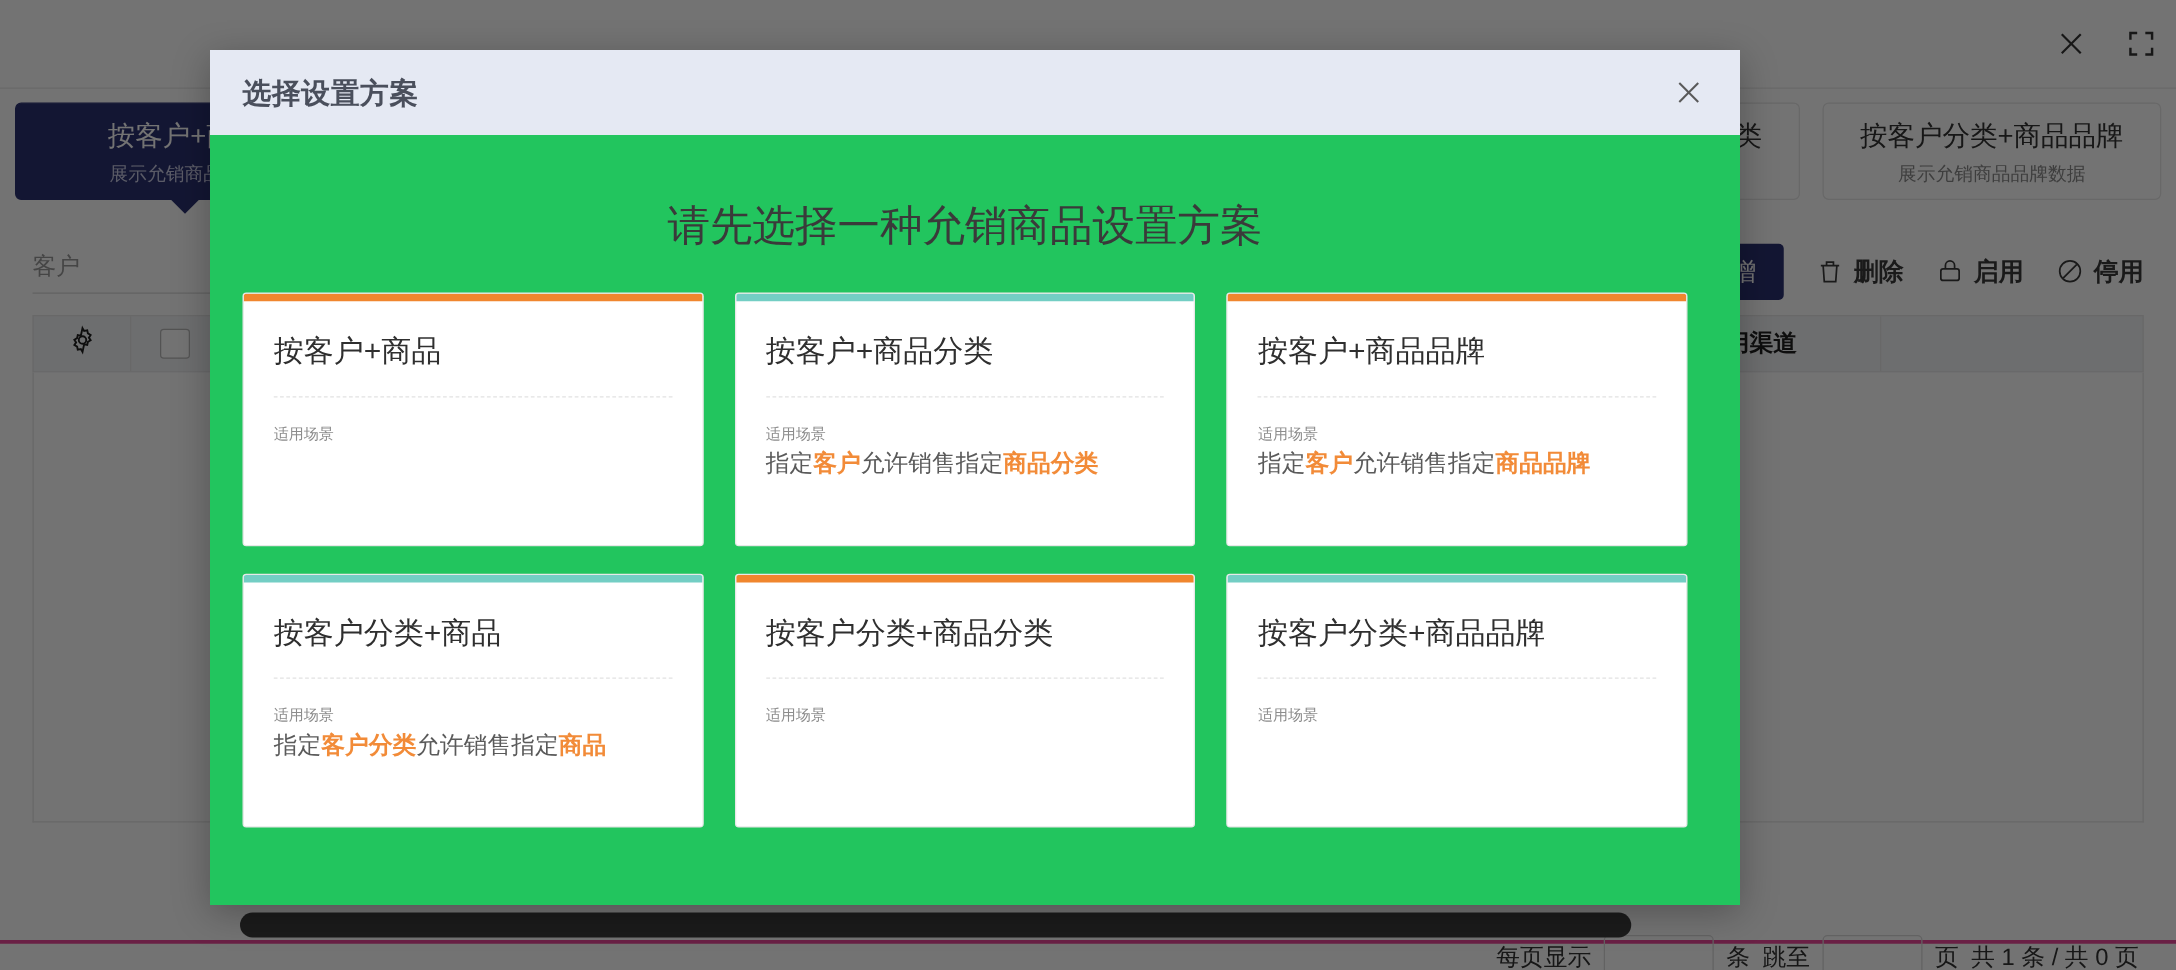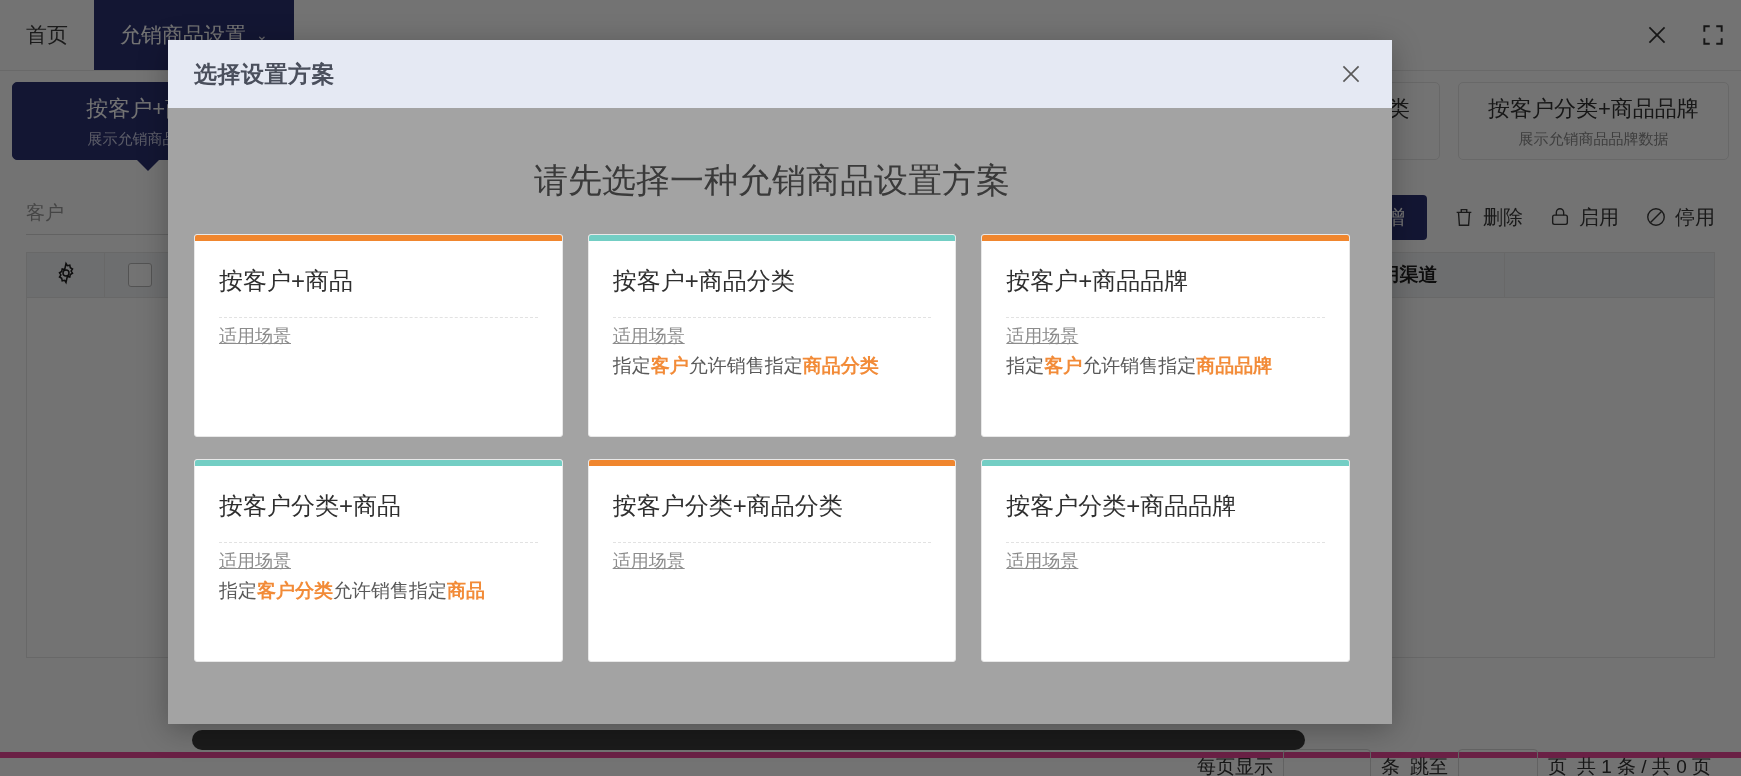--- a/index.html
+++ b/index.html
@@ -85,21 +85,21 @@
   }
   .bg-actions {
     margin-left: auto; display: flex; align-items: center; gap: 26px;
   }
   .bg-btn-primary {
     background: #2c3272; color: #fff; font-size: 20px;
     padding: 9px 22px; border-radius: 4px;
   }
   .bg-action {
     display: flex; align-items: center; gap: 8px;
-    font-size: 20px; color: #3a3a3a; white-space: nowrap;
+    font-size: 20px; color: #3a3a3a; white-space: nowrap; font-weight: bold;
   }
 
   
   .bg-table-head {
     position: absolute; left: 26px; top: 252px; width: 1689px; height: 46px;
     background: #f2f3f5; border: 1px solid #e6e6e6; box-sizing: border-box;
     display: flex; align-items: stretch;
   }
   .th {
     display: flex; align-items: center; justify-content: center;
@@ -114,21 +114,21 @@
   .bg-hscroll-track {
     position: absolute; left: 26px; top: 667px; width: 1689px; height: 16px;
     background: #ffffff;
   }
   .bg-hscroll-thumb {
     position: absolute; left: 192px; top: 730px; width: 1113px; height: 20px;
     background: #3c3c3c; border-radius: 10px;
   }
   .bg-footer {
     position: absolute; left: 0; top: 752px; width: 1741px; height: 24px;
-    background: #ffffff; border-top: 6px solid #ec4899;
+    background: #ffffff; border-top: 3px solid #ec4899;
     display: flex; align-items: center; justify-content: flex-end;
     padding-right: 30px; box-sizing: border-box; gap: 10px;
     font-size: 19px; color: #333;
   }
   .pg-box {
     border: 1px solid #d9d9d9; border-radius: 4px; width: 86px; height: 34px;
     display: inline-block;
   }
   .pg-box.sm { width: 78px; }
 
@@ -136,21 +136,21 @@
   .dim {
     position: absolute; inset: 0;
     background: rgba(0,0,0,0.55);
   }
 
   
   .modal {
     position: absolute;
     left: 168px; top: 40px;
     width: 1224px; height: 684px;
-    background: #a3a3a3;
+    background: #22c55e;
     box-shadow: 0 6px 28px rgba(0,0,0,0.28);
     overflow: hidden;
   }
   .modal-header {
     height: 68px; background: #e5e9f3;
     display: flex; align-items: center;
     padding: 0 26px; box-sizing: border-box;
     position: relative;
   }
   .modal-title {
@@ -191,47 +191,38 @@
     position: absolute; left: 0; top: 0; width: 100%; height: 6px;
   }
   .card-title {
     font-size: 24px; color: #2f2f2f; margin-top: 8px;
   }
   .card-sep {
     margin-top: 20px;
     border-top: 1px dashed #e2e2e2;
   }
   .card-sub {
-    margin-top: 4px;
-    font-size: 18px; color: #8c8c8c; line-height: 1.65; text-decoration: underline;
+    margin-top: 20px;
+    font-size: 12px; color: #8c8c8c; line-height: 1.65;
   }
   .card-desc {
     font-size: 19px; color: #5a5a5a; line-height: 1.5;
   }
   .hl { color: #f28b38; font-weight: bold; }
 
   .ico { display: inline-flex; align-items: center; justify-content: center; }
 </style>
 </head>
 <body>
 
 <div id="root">
 
   <div class="bg-layer">
 
     <div class="bg-topbar">
-      <div id="bg-tabs" style="display:flex;align-items:stretch;">
-          <div class="bg-tab">
-            <span>首页</span>
-          </div>
-          <div class="bg-tab active">
-            <span>允销商品设置</span>
-            <span class="caret">⌄</span>
-          </div>
-        </div>
       <div class="bg-win-btns">
         <div class="bg-win-btn">
           <svg width="26" height="26" viewBox="0 0 24 24" fill="none" stroke="#333" stroke-width="1.6">
             <line x1="5" y1="5" x2="19" y2="19"></line>
               <line x1="19" y1="5" x2="5" y2="19"></line>
           </svg>
         </div>
         <div class="bg-win-btn">
           <svg width="26" height="26" viewBox="0 0 24 24" fill="none" stroke="#333" stroke-width="1.8">
             <polyline points="4,9 4,4 9,4"></polyline>

